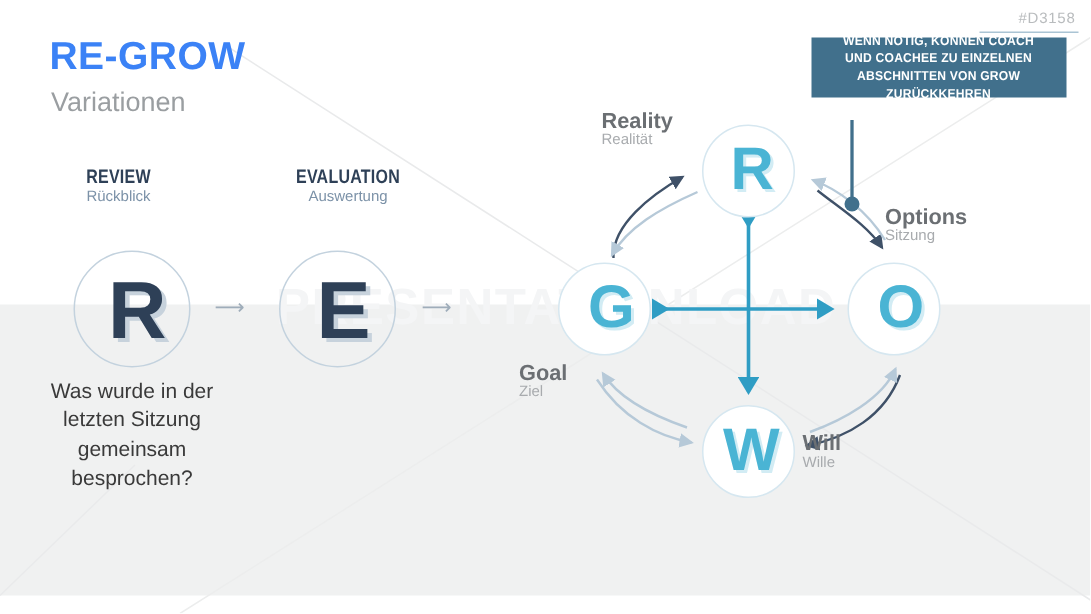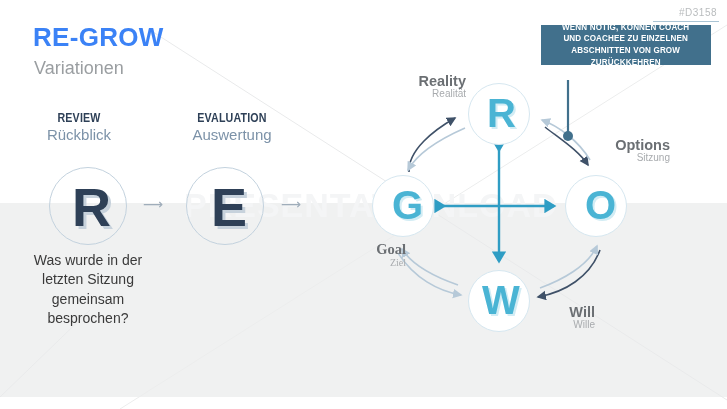--- a/index.html
+++ b/index.html
@@ -78,21 +78,21 @@
   }
   .stage-head .kicker {
     font-size: 13px;
     font-weight: bold;
     color: #2e4057;
     letter-spacing: 0.2px;
     transform: scaleX(0.82);
     display: block;
   }
   .stage-head .kicker-sub {
-    font-size: 15px;
+    font-size: 10px;
     color: #7c92a8;
     display: block;
     margin-top: 1px;
   }
   .big-circle {
     position: absolute;
     width: 78px;
     height: 78px;
     border-radius: 50%;
     border: 1px solid #c3d2de;
@@ -147,22 +147,22 @@
     font-size: 14.5px;
     font-weight: bold;
     color: #6b6f73;
   }
   .grow-label .ln2 {
     display: block;
     font-size: 10px;
     color: #a8abae;
     margin-top: -1px;
   }
-  .lbl-right .ln1, .lbl-right .ln2 { text-align: right; }
-  .lbl-left  .ln1, .lbl-left  .ln2 { text-align: right; font-family: Liberation Serif, serif; }
+  .lbl-right .ln1, .lbl-right .ln2 { text-align: left; }
+  .lbl-left  .ln1, .lbl-left  .ln2 { text-align: left; }
   
   .callout {
     position: absolute;
     left: 541px;
     top: 25px;
     width: 170px;
     height: 40px;
     background: #41708c;
     box-sizing: border-box;
     display: flex;
@@ -280,21 +280,21 @@
 
   <div class="grow-circle" style="left:372px; top:175px;"></div>
   <div class="grow-letter" style="left:392px; top:185px;">G</div>
   <div class="grow-label lbl-left" style="left:346px; top:241px; width:60px;">
     <span class="ln1">Goal</span>
     <span class="ln2">Ziel</span>
   </div>
 
   <div class="grow-circle" style="left:468px; top:270px;"></div>
   <div class="grow-letter" style="left:482px; top:280px;">W</div>
-  <div class="grow-label lbl-right" style="left:535px; top:304px; width:60px;">
+  <div class="grow-label lbl-right" style="left:535px; top:288px; width:60px;">
     <span class="ln1">Will</span>
     <span class="ln2">Wille</span>
   </div>
 
   <div class="callout">
     <div class="callout-text">
       <span>WENN NÖTIG, KÖNNEN COACH</span><br>
       <span>UND COACHEE ZU EINZELNEN</span><br>
       <span>ABSCHNITTEN VON GROW</span><br>
       <span>ZURÜCKKEHREN</span>

